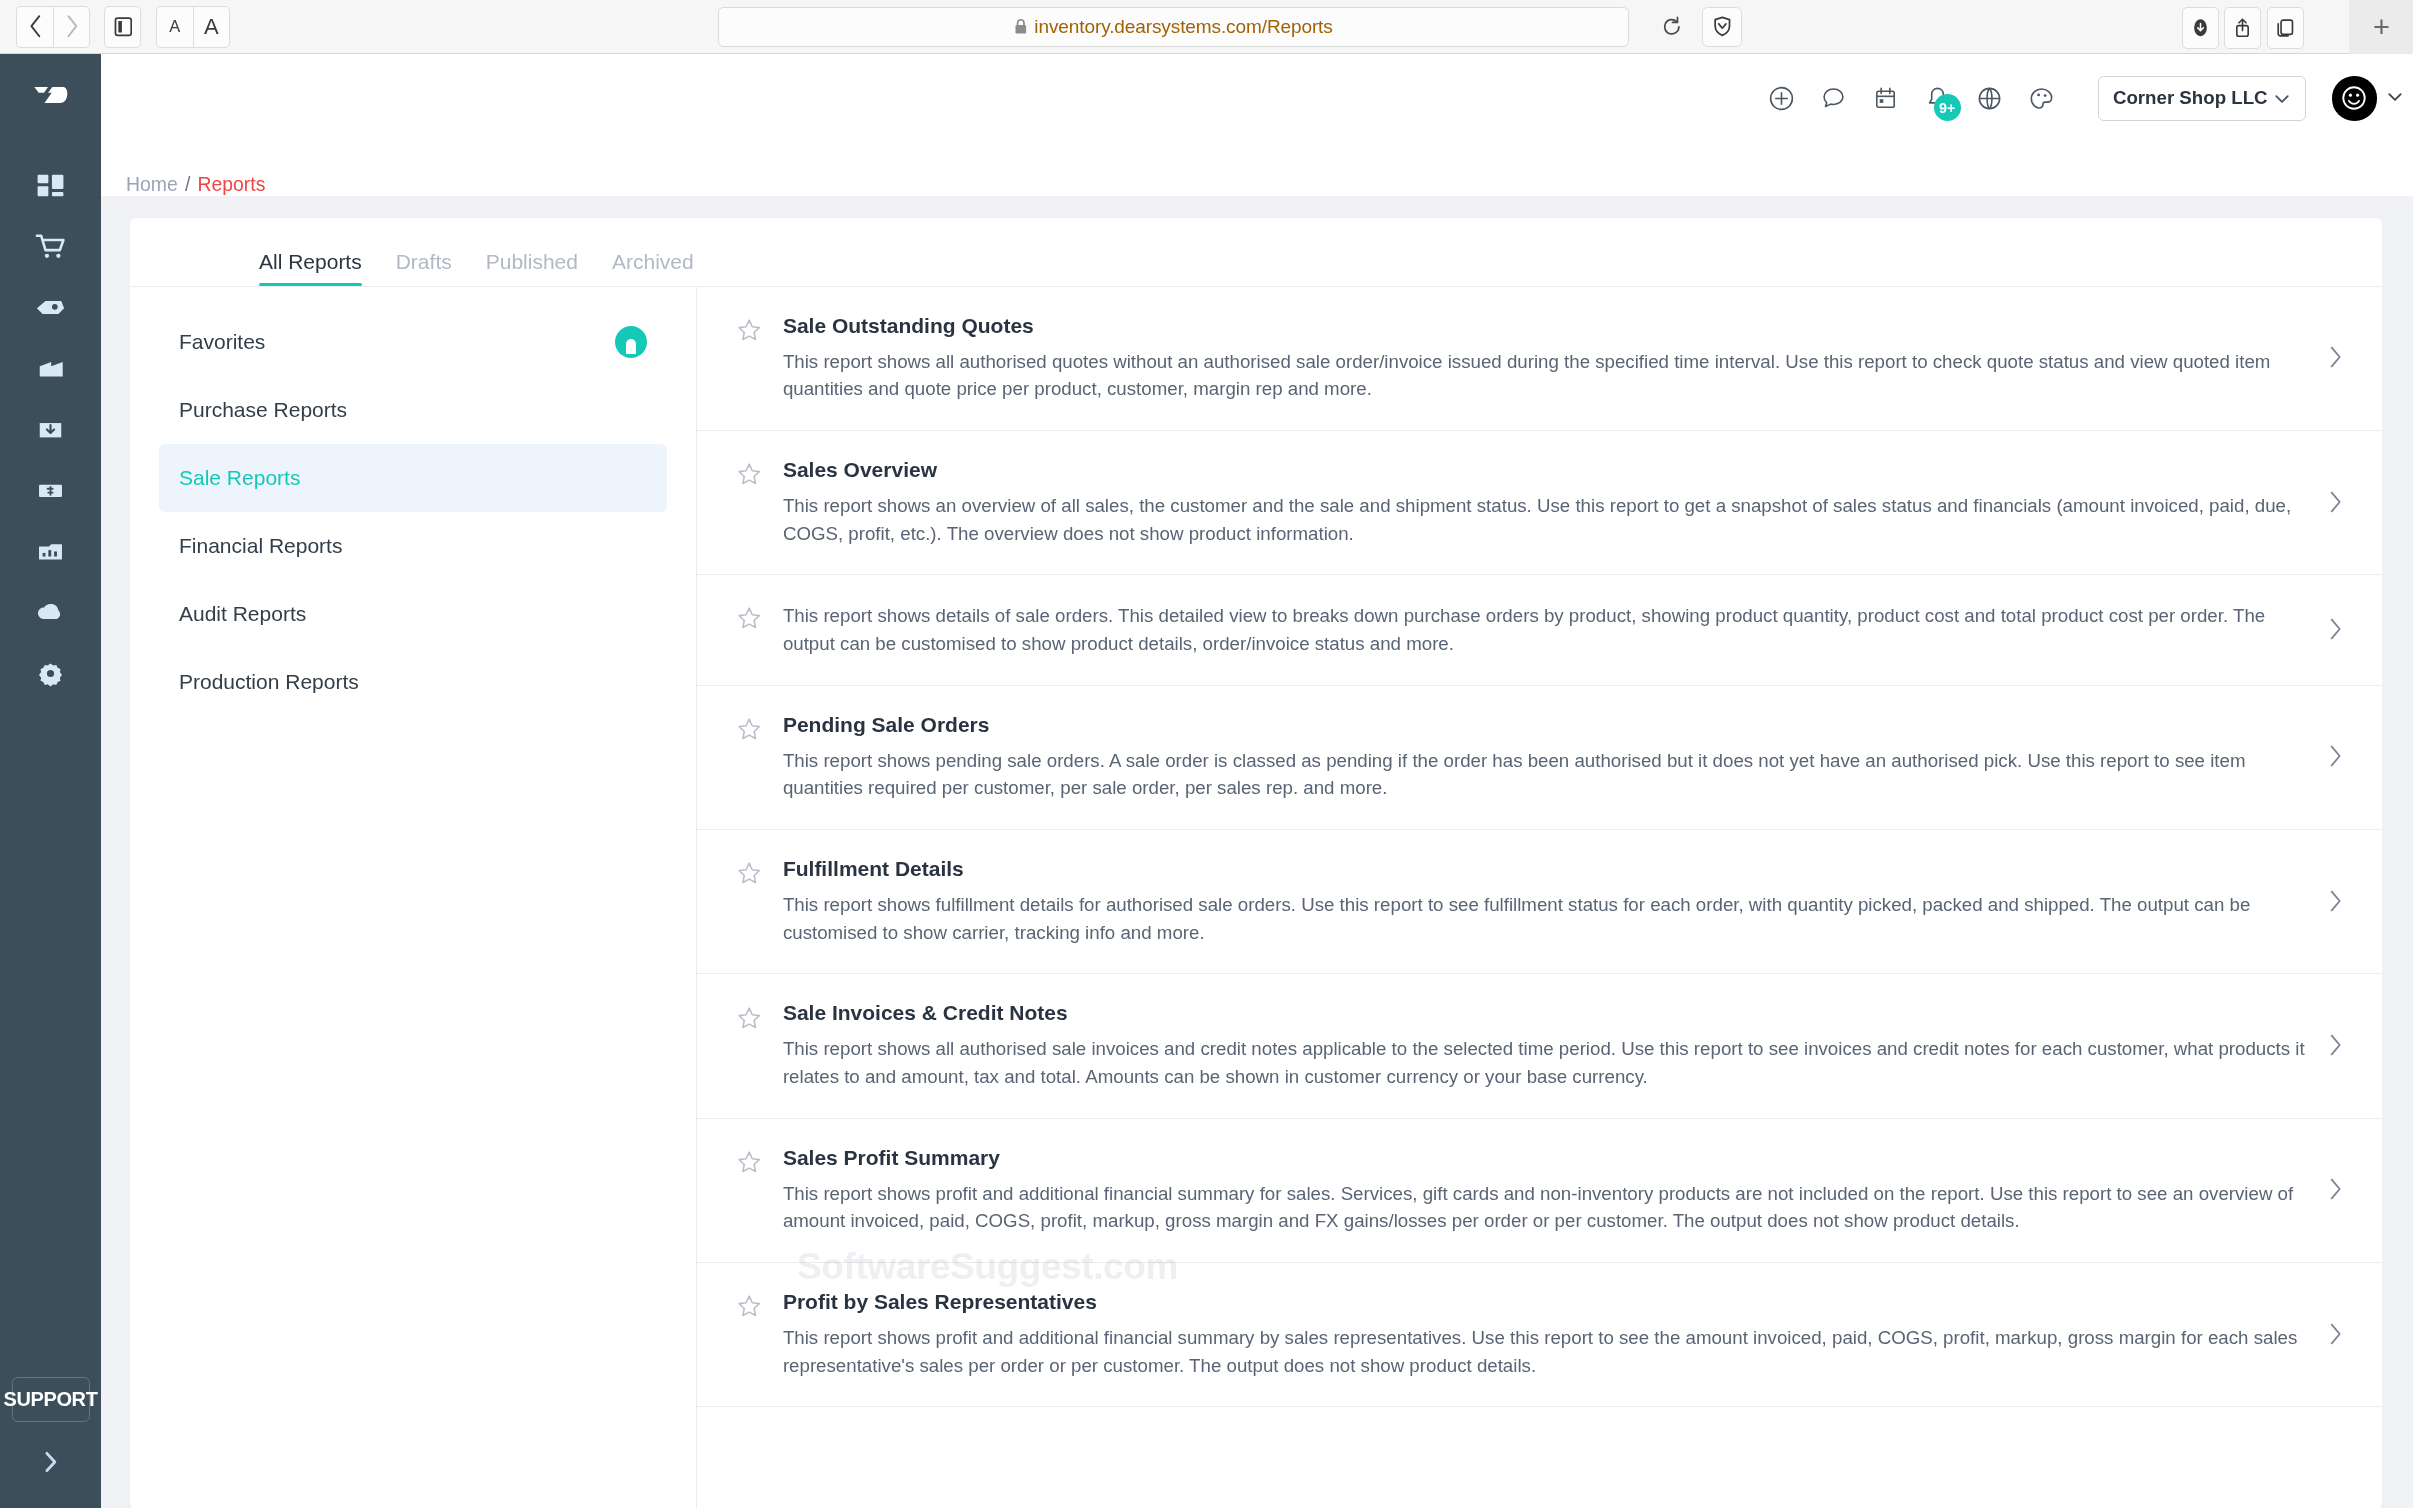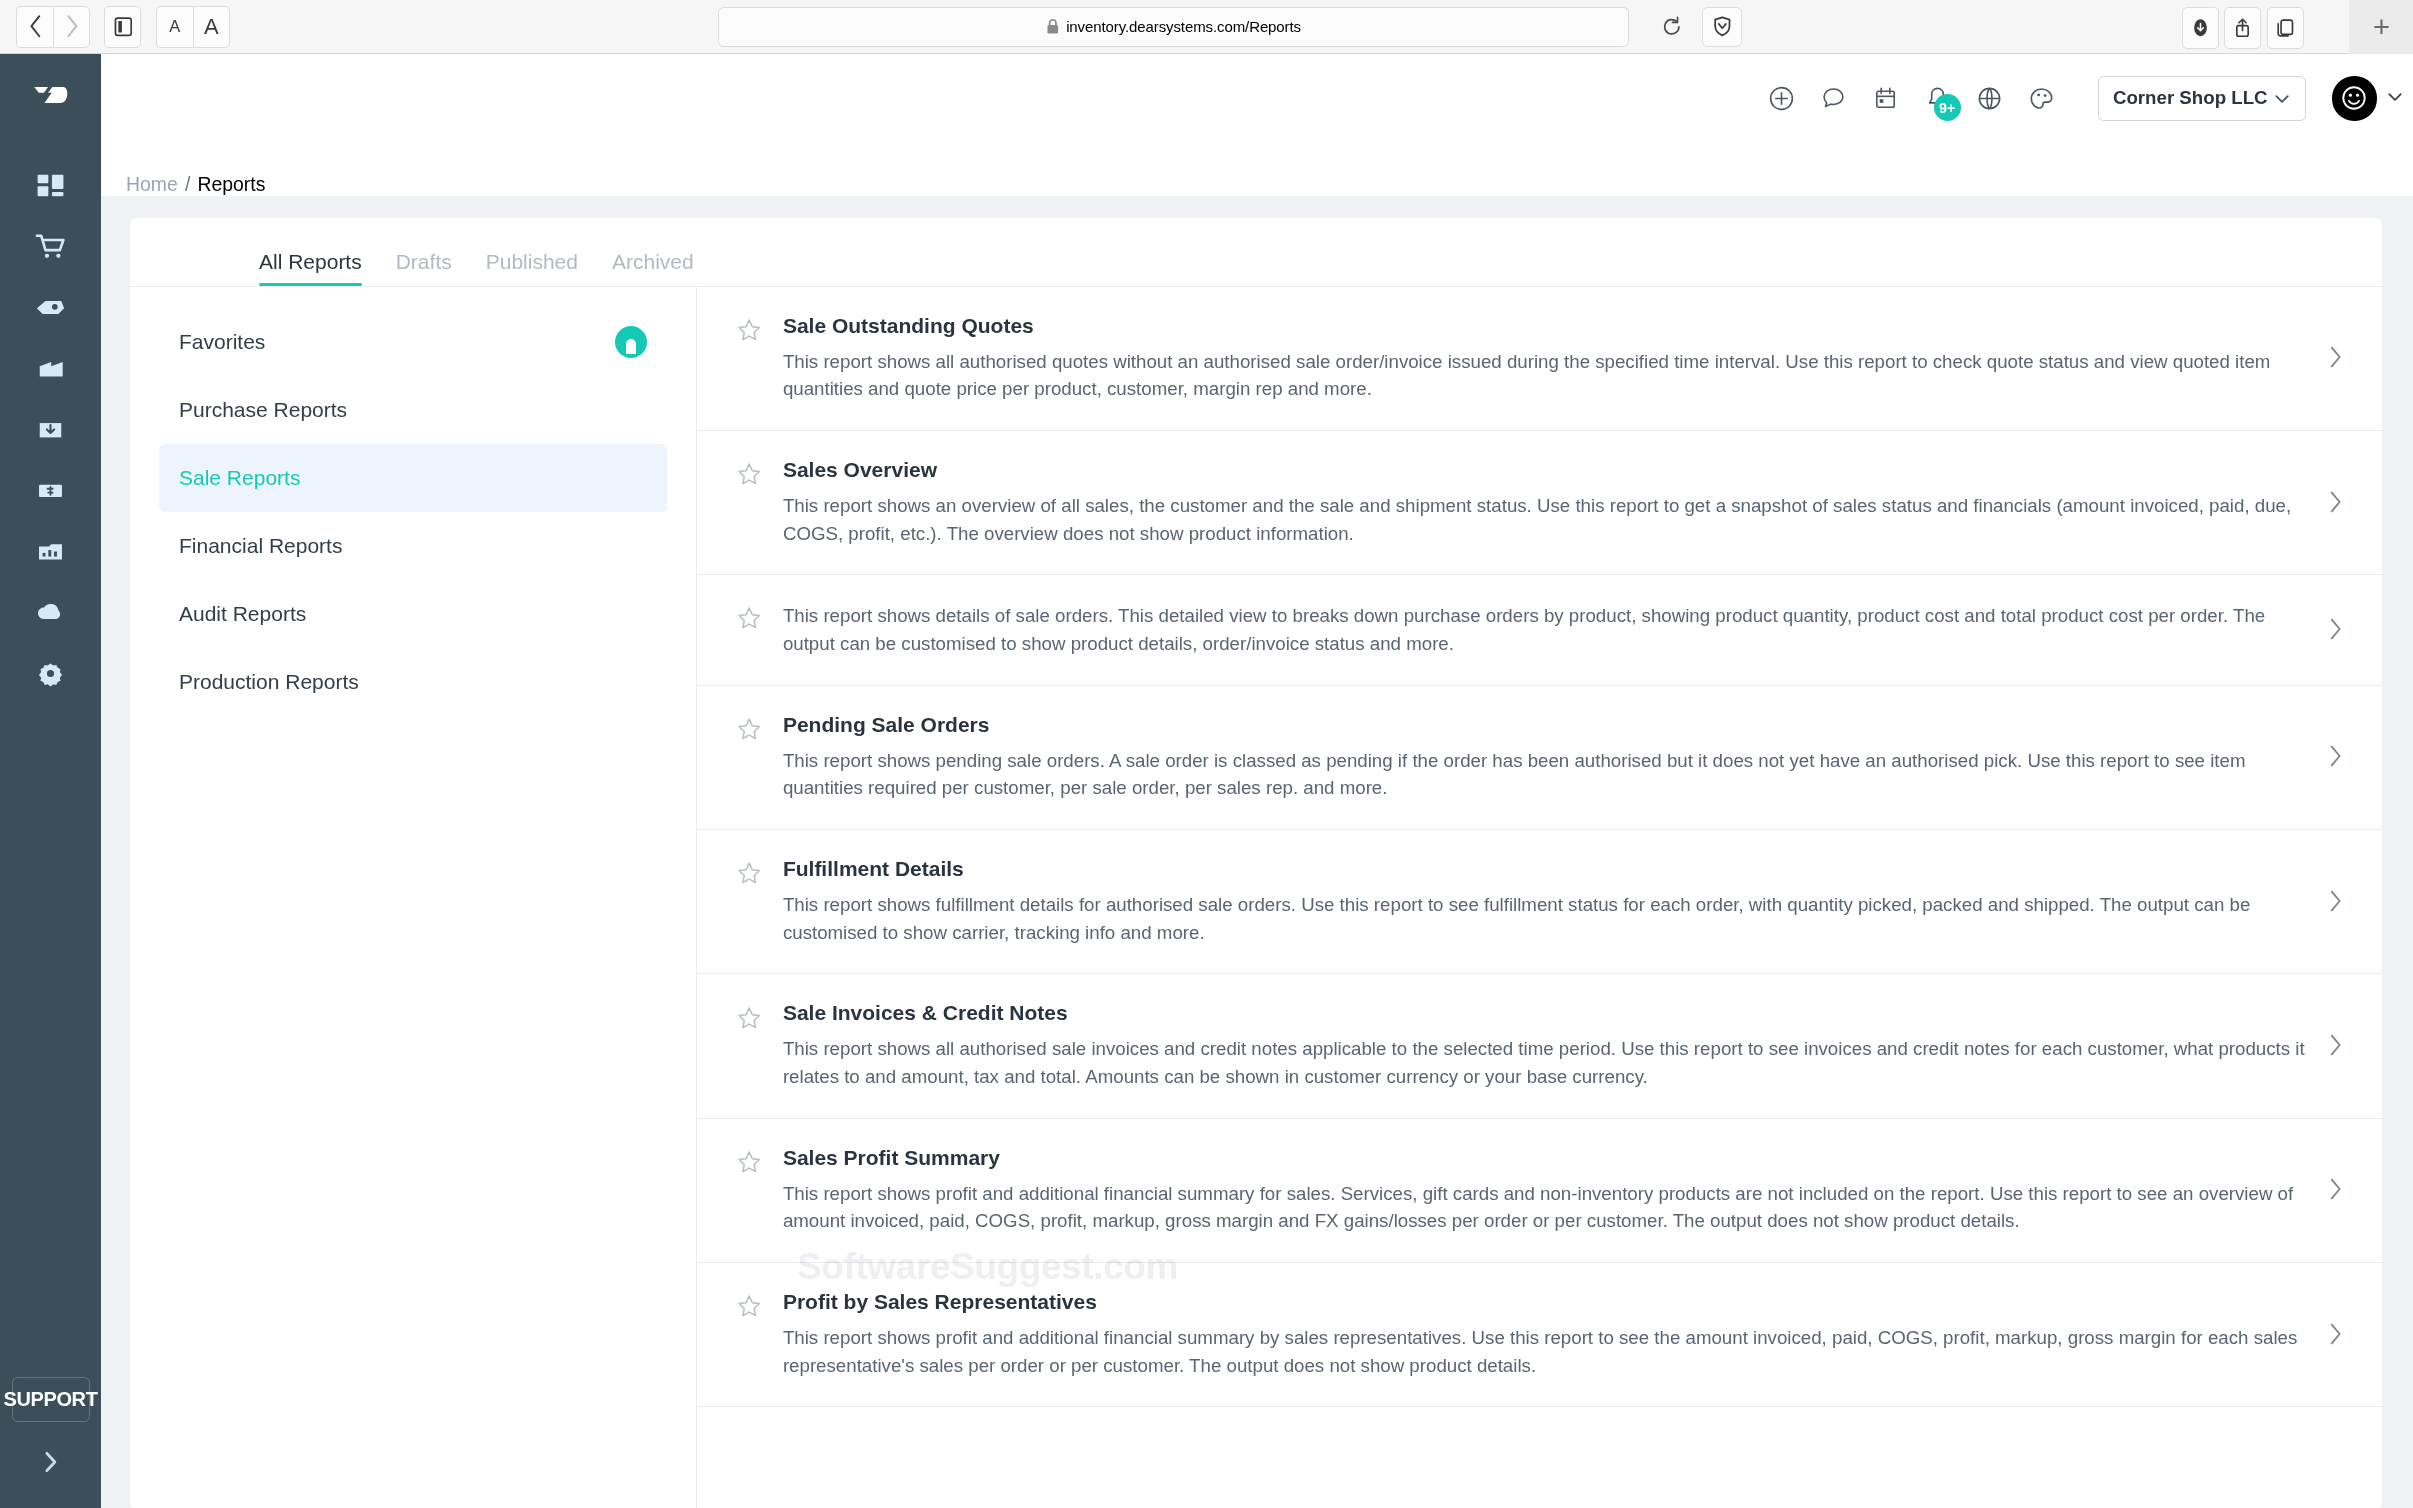--- a/index.html
+++ b/index.html
@@ -32,21 +32,21 @@
   .chrome-btn.dim { color: #b9b9b9; }
   .group-gap { width: 14.4px; }
 
   .url-wrap {
     position: absolute; left: 718px; top: 6.5px;
     width: 911px; height: 40px;
     background: #fcfcfc; border: 0.7px solid #dadada; border-radius: 5.7px;
     display: flex; align-items: center; justify-content: center;
   }
   .url-text {
-    font-size: 15px; color: #000000; letter-spacing: -0.1px;
+    font-size: 19px; color: #a16207; letter-spacing: -0.1px;
   }
   .lock-icon { margin-right: 6.5px; display: inline-flex; align-items: center; }
   .reload-btn {
     position: absolute; left: 1652px; top: 6.5px;
     width: 40px; height: 40px;
     display: flex; align-items: center; justify-content: center;
     color: #4a4a4a;
   }
   .shield-btn {
     position: absolute; left: 1702px; top: 6.5px;
@@ -132,21 +132,21 @@
     position: absolute; left: 101px; top: 142px;
     width: 2313px; height: 55px;
     background: #ffffff;
     display: flex; align-items: flex-end;
     padding-left: 25px;
     border-bottom: 0.7px solid #e6e9ee;
   }
   .crumb { font-size: 19.4px; }
   .crumb-link { color: #9aa5b4; }
   .crumb-sep { color: #6b7686; margin: 0 7.2px; }
-  .crumb-cur { color: #000000; }
+  .crumb-cur { color: #ef4444; }
 
   
   .page {
     position: absolute; left: 101px; top: 196px;
     width: 2313px; height: 1312px;
     background: #f0f2f5;
     padding: 21.5px 32px 0 29px;
   }
   .card {
     background: #ffffff;

